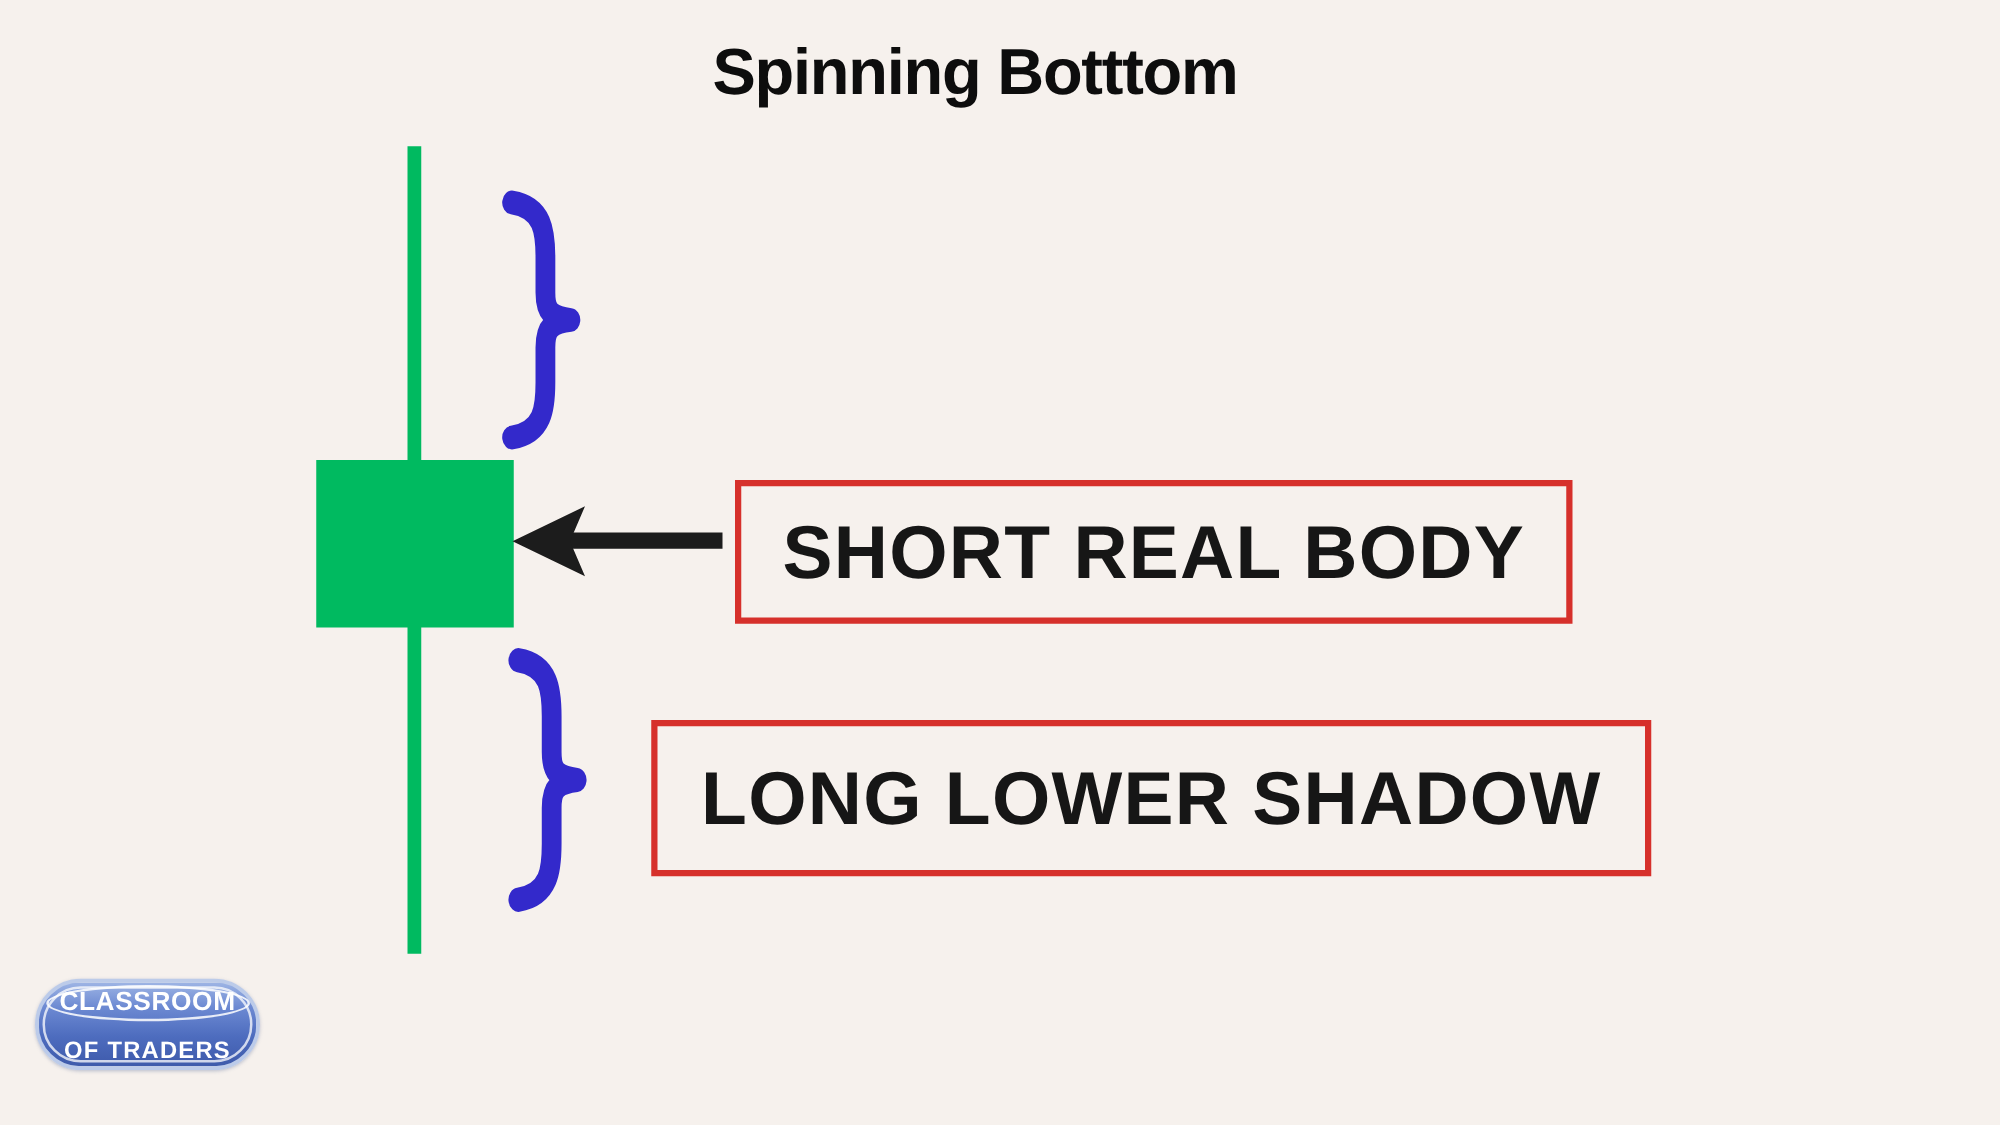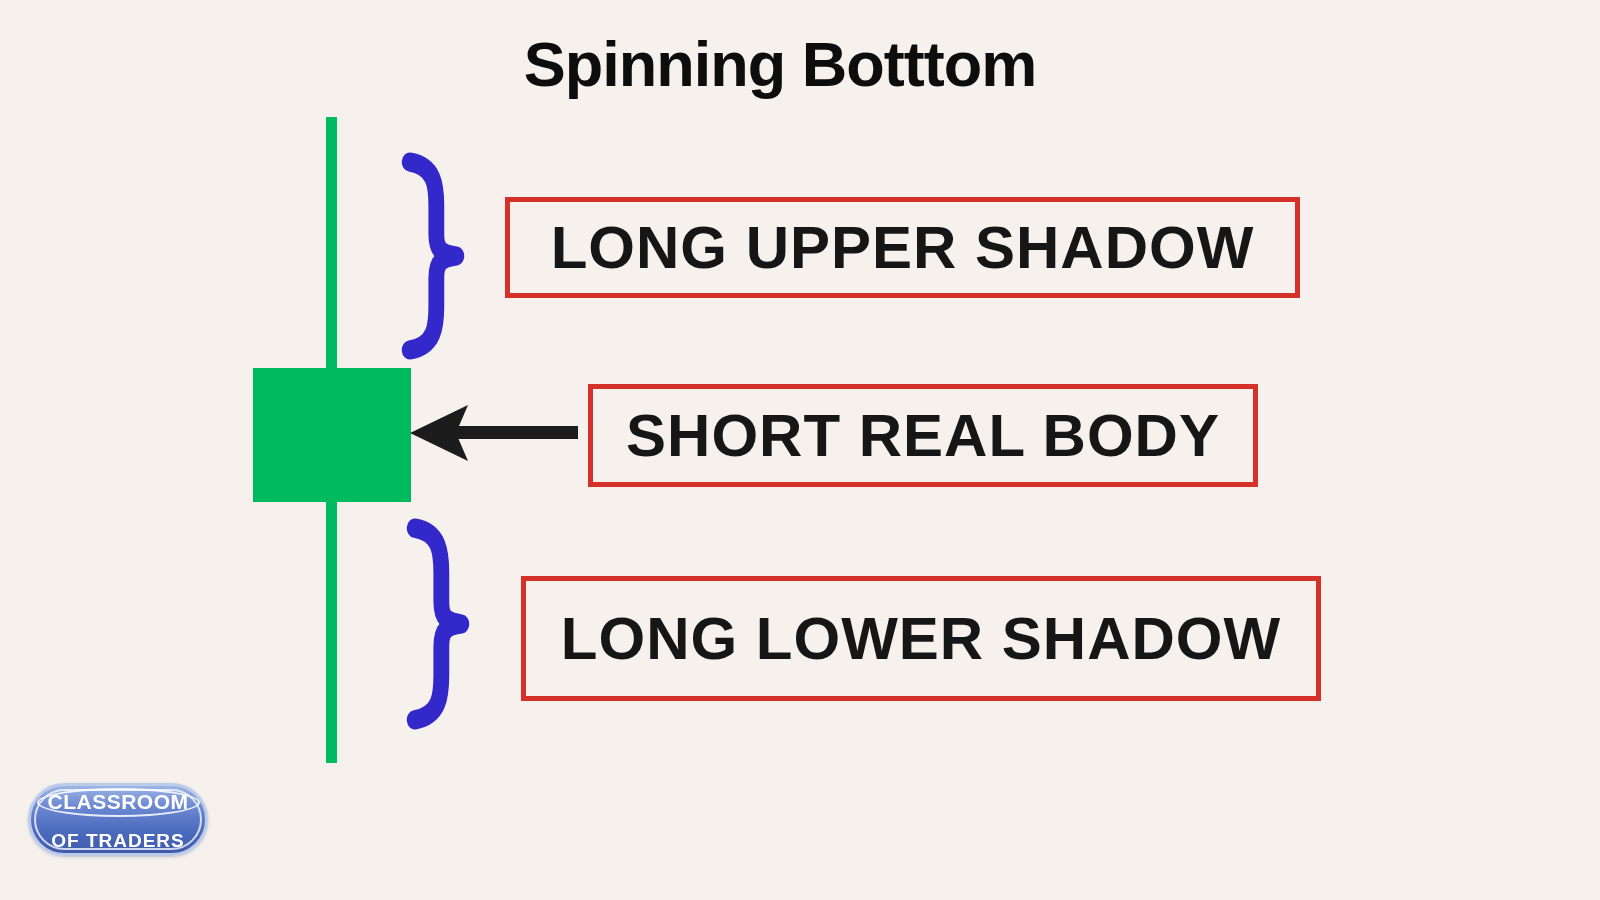--- a/index.html
+++ b/index.html
@@ -6,21 +6,21 @@
   .canvas{
     position:relative;
     width:1600px;height:900px;
     background:var(--background,#f6f1ed);
     font-family:"Liberation Sans",sans-serif;
     overflow:hidden;
   }
   .title{
     position:absolute;top:28px;left:0;width:1560px;
     text-align:center;
-    font-size:63px;font-weight:800;letter-spacing:-1px;
+    font-size:52px;font-weight:800;letter-spacing:-1px;
     color:#0d0d0d;
   }
   
   .wick{
     position:absolute;left:326px;top:117px;width:11px;height:646px;
     background:var(--candle-green,#00ba60);z-index:1;
   }
   .candle-body{
     position:absolute;left:253px;top:368px;width:158px;height:134px;
     background:var(--candle-green,#00ba60);z-index:2;
@@ -42,21 +42,21 @@
     display:flex;align-items:center;justify-content:center;
     box-sizing:border-box;
     background:transparent;
   }
   .label-box span{
     font-size:60px;font-weight:bold;letter-spacing:1px;
     color:var(--text-black,#161616);
     white-space:nowrap;
   }
   .box-upper{left:505px;top:197px;width:795px;height:101px;}
-  .box-middle{left:588px;top:384px;width:670px;height:103px;}
+  .box-middle{left:588px;top:384px;width:670px;height:115px;}
   .box-lower{left:521px;top:576px;width:800px;height:125px;}
   
   .arrow{position:absolute;left:406px;top:402px;width:176px;height:62px;z-index:3;}
   .arrow rect,.arrow polygon{fill:var(--arrow-black,#1c1c1c);}
   
   .logo{
     position:absolute;left:28px;top:783px;width:180px;height:73px;
     border-radius:40px;
     background:linear-gradient(180deg,var(--logo-blue-light,#9db4e4) 0%,#6c89d2 30%,#4d6cbe 65%,var(--logo-blue-dark,#3e5aab) 100%);
     border:3px solid #bccbe9;
@@ -97,23 +97,20 @@
   <div class="wick"></div>
   <div class="candle-body"></div>
 
   <svg class="brace brace-upper" viewBox="0 0 84 208" preserveAspectRatio="none">
     <path d="M 14 10 C 44 14, 46 34, 46 54 L 46 82 C 46 98, 52 102, 70 104 C 52 106, 46 110, 46 126 L 46 154 C 46 174, 44 194, 14 198"></path>
   </svg>
   <svg class="brace brace-lower" viewBox="0 0 84 208" preserveAspectRatio="none">
     <path d="M 14 10 C 44 14, 46 34, 46 54 L 46 82 C 46 98, 52 102, 70 104 C 52 106, 46 110, 46 126 L 46 154 C 46 174, 44 194, 14 198"></path>
   </svg>
 
-  <div class="label-box box-upper">
-    <span>LONG UPPER SHADOW</span>
-  </div>
   <div class="label-box box-middle">
     <span>SHORT REAL BODY</span>
   </div>
   <div class="label-box box-lower">
     <span>LONG LOWER SHADOW</span>
   </div>
 
   <svg class="arrow" viewBox="0 0 176 62">
     <rect x="48" y="24" width="124" height="13"></rect>
     <polygon points="4,31 62,3 50,31 62,59"></polygon>

